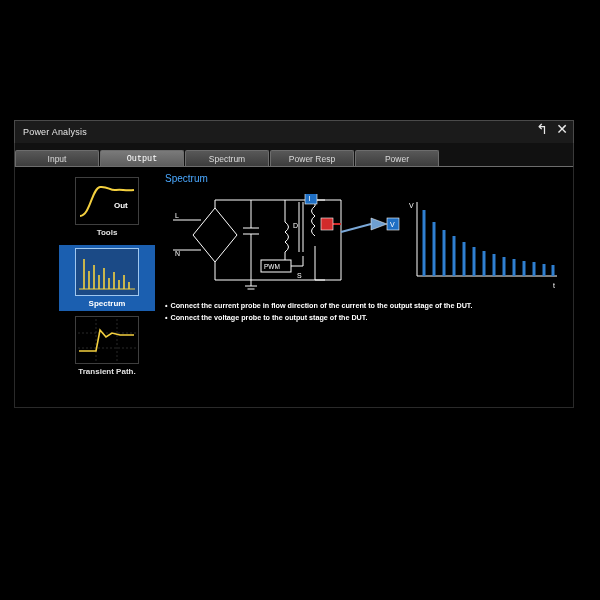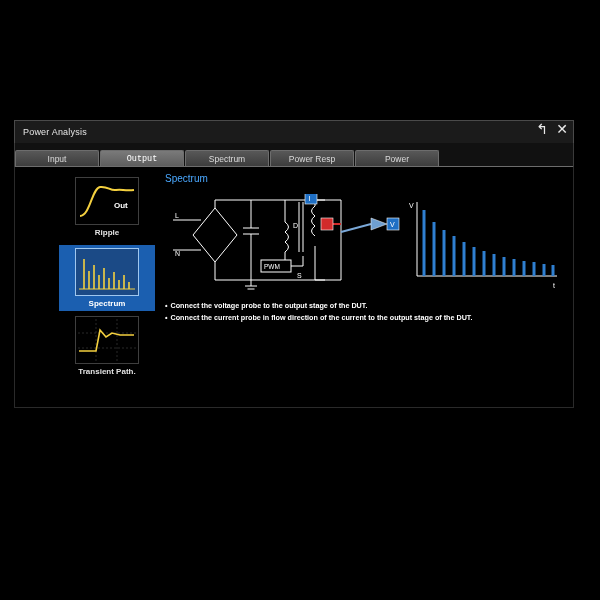--- a/index.html
+++ b/index.html
@@ -214,21 +214,21 @@
 
     <div class="meas-list">
 
       <div class="meas-item">
         <div class="thumb">
           <svg width="62" height="46" viewBox="0 0 62 46">
             <path d="M4 38 C14 38, 16 10, 24 9 C32 8, 34 13, 40 12 C46 11, 48 13, 58 12" fill="none" stroke="#f4d03f" stroke-width="2"></path>
             <text x="38" y="30" fill="#ffffff" font-size="8" font-family="Liberation Sans, sans-serif">Out</text>
           </svg>
         </div>
-        <div class="label">Ripple</div>
+        <div class="label">Tools</div>
       </div>
 
       <div class="meas-item selected">
         <div class="thumb">
           <svg width="62" height="46" viewBox="0 0 62 46">
             <rect x="0" y="0" width="62" height="46" fill="#1b4a86"></rect>
             <g stroke="#f4d03f" stroke-width="1.6">
               <line x1="8" y1="40" x2="8" y2="10"></line>
               <line x1="13" y1="40" x2="13" y2="22"></line>
               <line x1="18" y1="40" x2="18" y2="16"></line>
@@ -354,22 +354,22 @@
               <line x1="379" y1="82" x2="379" y2="70"></line>
               <line x1="388" y1="82" x2="388" y2="71"></line>
             </g>
           </g>
         </svg>
       </div>
 
 
       <div class="bullets">
         <div class="bullet">
+          <span class="dot">•</span><span>Connect the current probe in flow direction of the current to the output stage of the DUT.</span>
+        </div>
+        <div class="bullet">
           <span class="dot">•</span><span>Connect the voltage probe to the output stage of the DUT.</span>
-        </div>
-        <div class="bullet">
-          <span class="dot">•</span><span>Connect the current probe in flow direction of the current to the output stage of the DUT.</span>
         </div>
       </div>
     </div>
 
   </div>
 </div>
 
 </body></html>

